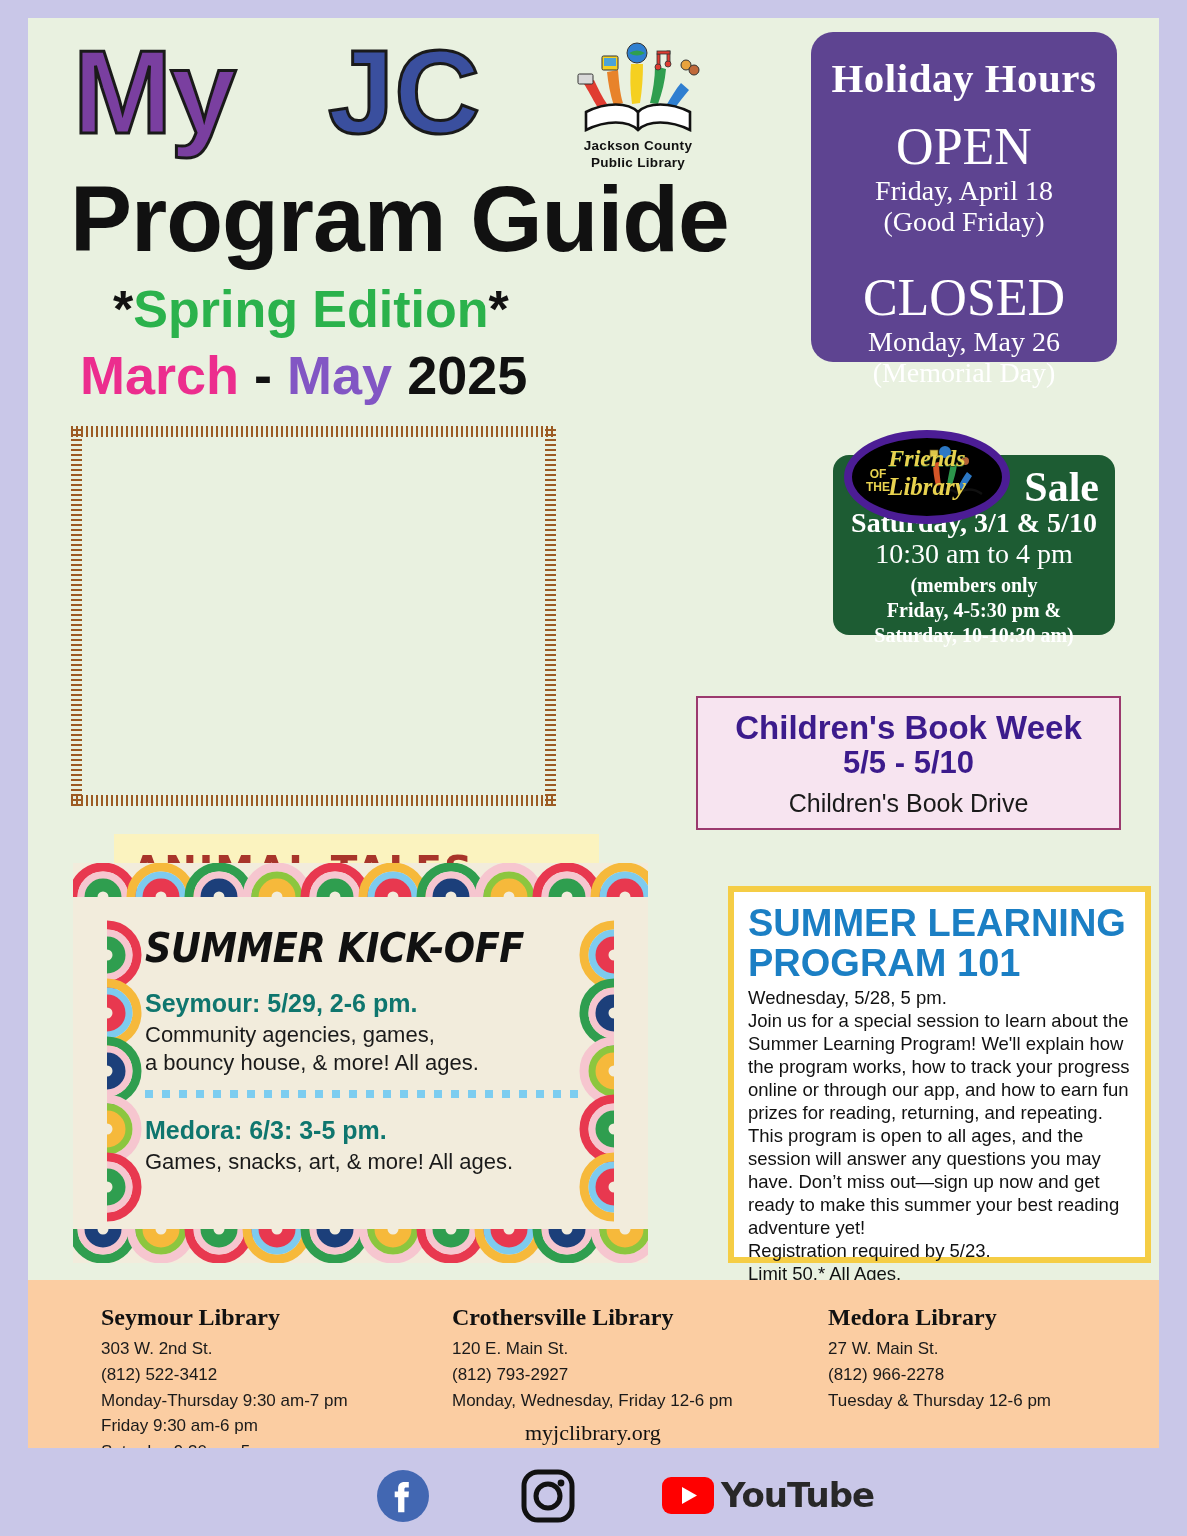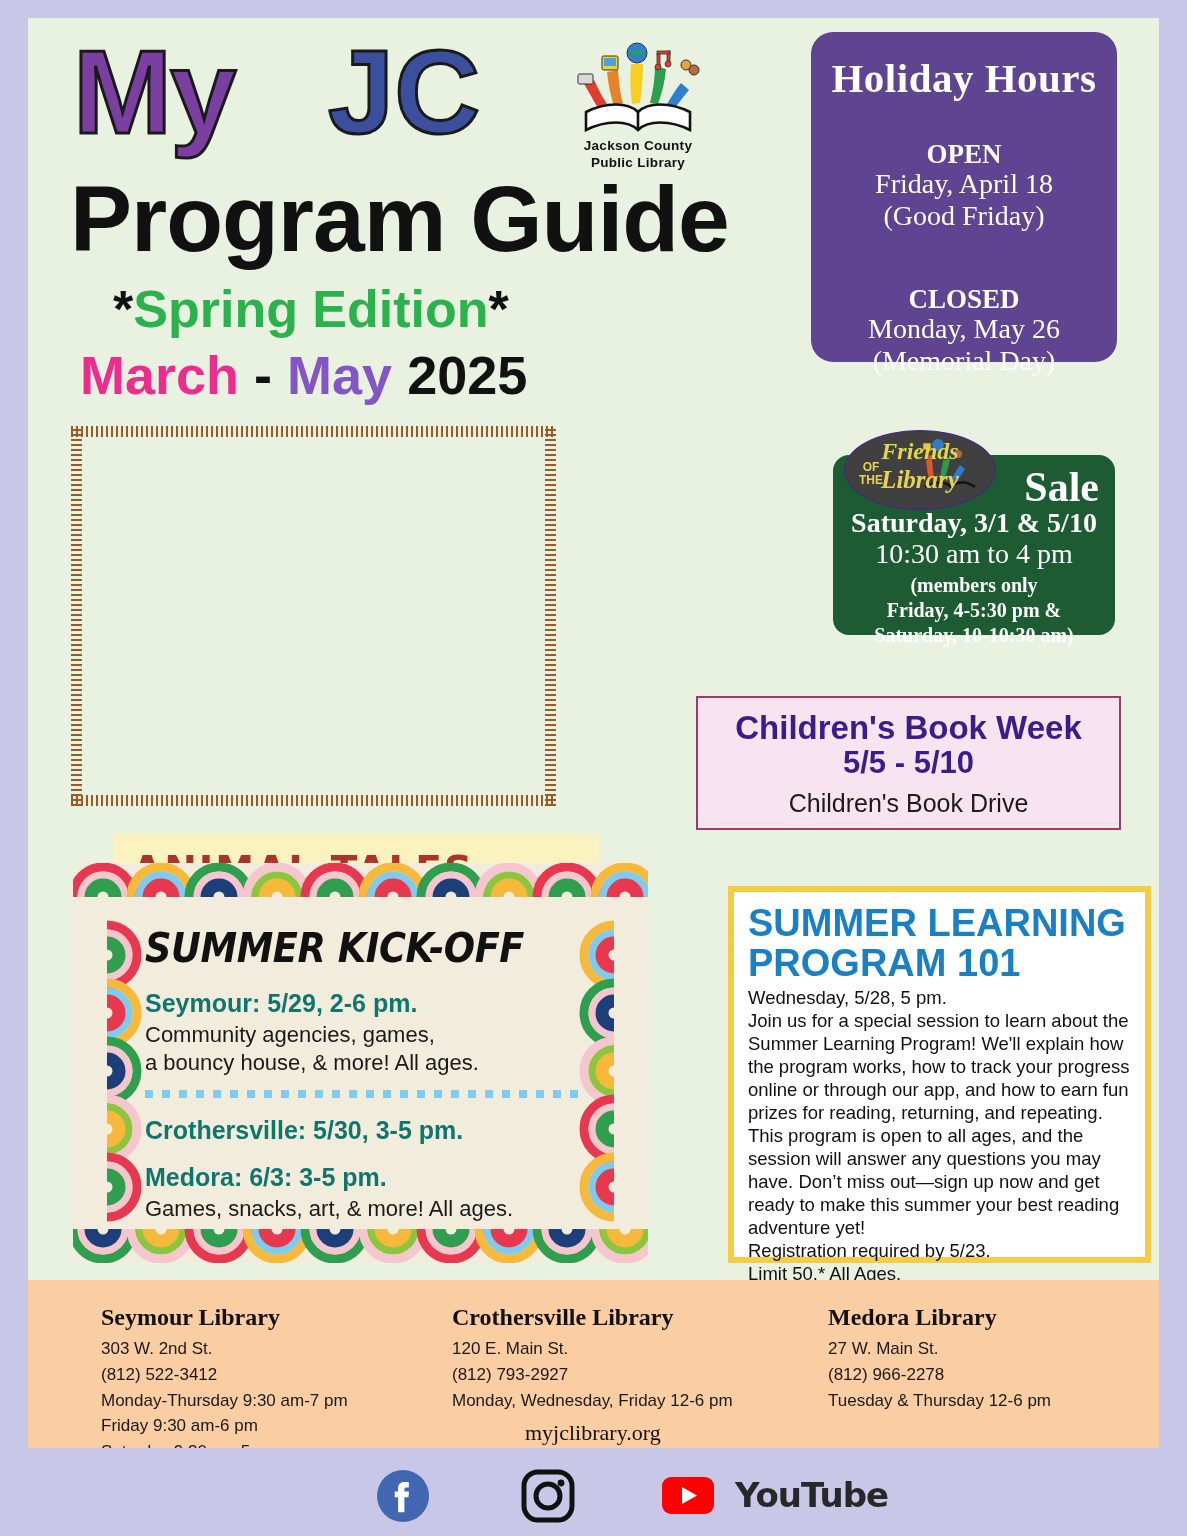--- a/index.html
+++ b/index.html
@@ -55,21 +55,21 @@
     letter-spacing:.3px;
   }
 
   
   .holiday{
     position:absolute;left:783px;top:14px;width:306px;height:330px;
     background:#5e4491;border-radius:22px;color:#fff;
     font-family:"Liberation Serif", serif;text-align:center;
   }
   .holiday h2{margin:0;padding:22px 0 6px;font-size:41px;font-weight:bold;letter-spacing:.5px;}
-  .hh-big{font-size:27px;line-height:1.05;margin-top:32px;font-weight:bold;}
+  .hh-big{font-size:52px;line-height:1.05;margin-top:12px;}
   .hh-sm{font-size:28px;line-height:1.12;}
   .hh-gap{height:22px;}
 
   
   .animal{
     position:absolute;left:43px;top:408px;width:485px;height:380px;
     background:#fbf3bf;padding:10px 14px 10px 18px;
     box-sizing:border-box;
   }
   .animal-wrap{position:absolute;left:43px;top:408px;width:485px;height:380px;}
@@ -95,21 +95,21 @@
     font-family:"Liberation Serif", serif;
   }
   .sale-title{
     position:absolute;right:16px;top:8px;font-size:42px;font-weight:bold;
   }
   .sale-l1{position:absolute;left:0;top:52px;width:100%;text-align:center;font-size:28px;font-weight:bold;}
   .sale-l2{position:absolute;left:0;top:83px;width:100%;text-align:center;font-size:28px;}
   .sale-note{position:absolute;left:0;top:118px;width:100%;text-align:center;font-size:20px;font-weight:bold;line-height:1.24;}
   .friends-logo{
     position:absolute;left:816px;top:412px;width:150px;height:78px;
-    border-radius:50%;background:#404040;border:1px solid #4c1d95;
+    border-radius:50%;background:#000000;border:8px solid #4c1d95;
     overflow:hidden;
   }
   .fl-text{
     position:absolute;left:0;top:8px;width:100%;text-align:center;
     font-family:"Liberation Serif", serif;font-style:italic;font-weight:bold;
     color:#e8d24f;font-size:24px;line-height:1.0;text-shadow:0 1px 0 #2a5a30;
   }
   .fl-of{
     position:absolute;left:14px;top:30px;font-size:12px;color:#e8d24f;
     font-family:Liberation Sans, sans-serif;font-weight:bold;line-height:1.05;text-align:center;
@@ -356,21 +356,20 @@
           <use xlink:href="#archB" transform="translate(541,324) rotate(-90)"></use>
         </g>
     </svg>
 
     <div class="kick-inner">
       <div class="kick-title">SUMMER KICK-OFF</div>
       <div class="kick-b">Seymour: 5/29, 2-6 pm.</div>
       <div class="kick-n">Community agencies, games,</div>
       <div class="kick-n">a bouncy house, &amp; more! All ages.</div>
       <div class="dots"></div>
-      <div class="kick-b">Crothersville: 5/30, 3-5 pm.</div>
       <div class="kick-b">Medora: 6/3: 3-5 pm.</div>
       <div class="kick-n" style="">Games, snacks, art, &amp; more! All ages.</div>
     </div>
   </div>
 
   <div class="slp">
     <div class="slp-title">
       <span>SUMMER LEARNING</span><br>
       <span>PROGRAM 101</span>
     </div>
@@ -418,20 +417,20 @@
   </div>
 
   <div style="position:absolute;left:520px;top:10px;">
     <svg width="56" height="56" viewBox="0 0 56 56">
       <rect x="4" y="4" width="48" height="48" rx="14" fill="none" stroke="#111" stroke-width="5"></rect>
       <circle cx="28" cy="28" r="12" fill="none" stroke="#111" stroke-width="5"></circle>
       <circle cx="41" cy="15" r="3.4" fill="#111"></circle>
     </svg>
   </div>
 
-  <div style="position:absolute;left:662px;top:17px;display:flex;align-items:center;gap:21px;">
+  <div style="position:absolute;left:662px;top:17px;display:flex;align-items:center;gap:7px;">
     <svg width="52" height="37" viewBox="0 0 52 37">
       <rect x="0" y="0" width="52" height="37" rx="9" fill="#FF0000"></rect>
       <path d="M20 10 L35 18.5 L20 27 Z" fill="#ffffff"></path>
     </svg>
     <span class="yt-word">YouTube</span>
   </div>
 </div>
 
 </body></html>

